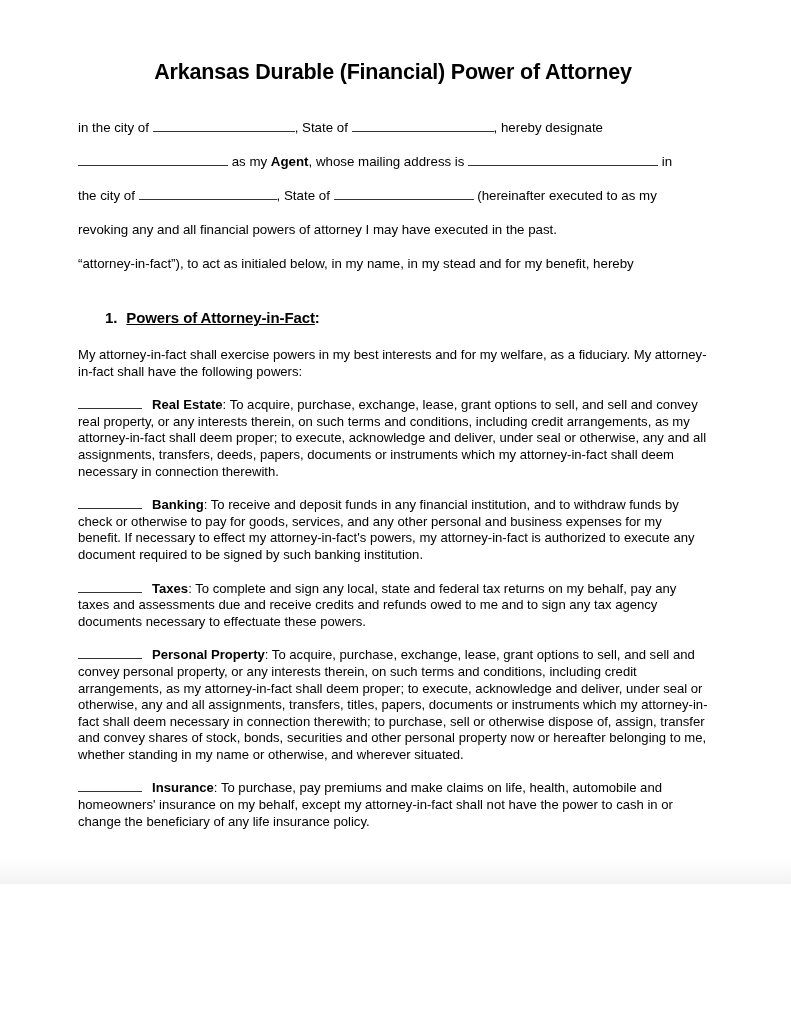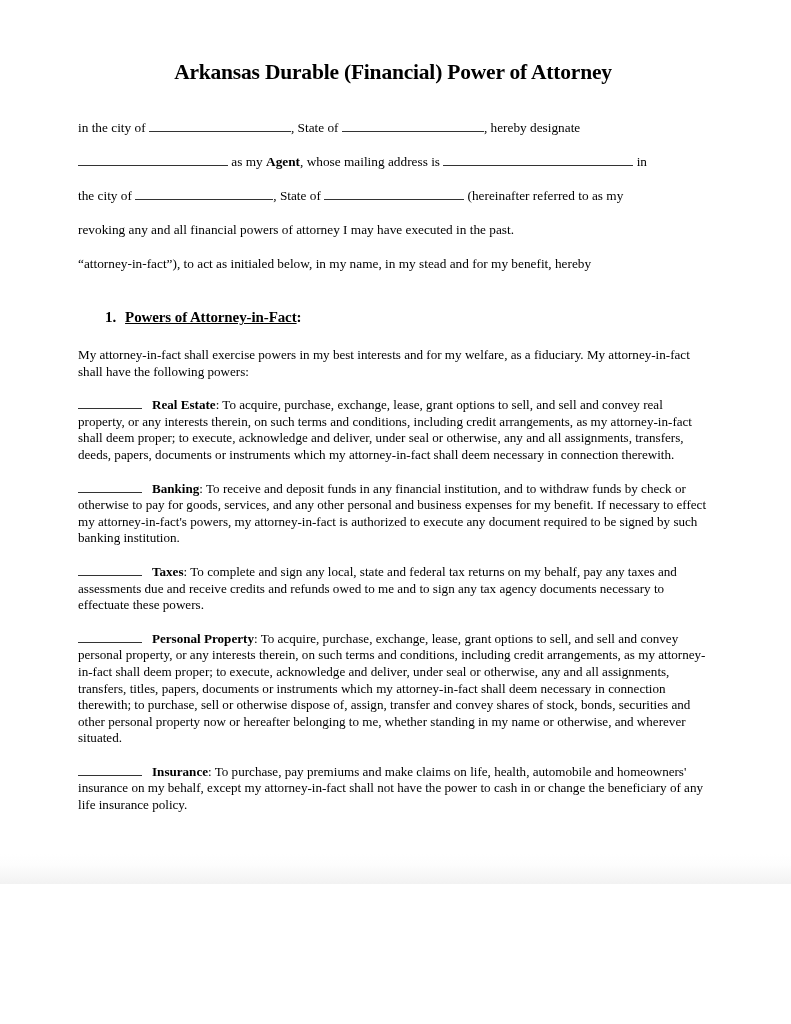--- a/index.html
+++ b/index.html
@@ -12,21 +12,20 @@
     font-family: "Liberation Sans", sans-serif;
     color: #000000;
   }
   .page {
     position: relative;
     width: 791px;
     height: 884px;
     background: #ffffff;
     overflow: hidden;
     box-sizing: border-box;
-    font-family: Liberation Serif, serif;
   }
   .page-bottom-fade {
     position: absolute;
     left: 0;
     right: 0;
     bottom: 0;
     height: 30px;
     background: linear-gradient(to bottom, #ffffff 0%, #fdfdfd 35%, #f2f2f2 100%);
     pointer-events: none;
   }
@@ -169,21 +168,21 @@
 
     <h1 class="doc-title">Arkansas Durable (Financial) Power of Attorney</h1>
 
     <div class="intro">
 
 
       <div class="ln"><span>in the city of </span><span class="field f-city"></span><span>, State of </span><span class="field f-state"></span><span>, hereby designate</span></div>
 
       <div class="ln"><span class="field f-agent"></span><span> as my </span><b>Agent</b><span>, whose mailing address is </span><span class="field f-agentaddr"></span><span> in</span></div>
 
-      <div class="ln"><span>the city of </span><span class="field f-city2"></span><span>, State of </span><span class="field f-state2"></span><span> (hereinafter referred to as my</span></div>
+      <div class="ln"><span>the city of </span><span class="field f-city2"></span><span>, State of </span><span class="field f-state2"></span><span> (hereinafter executed to as my</span></div>
 
       <div class="ln">revoking any and all financial powers of attorney I may have executed in the past.</div>
 
       <div class="ln">“attorney-in-fact”), to act as initialed below, in my name, in my stead and for my benefit, hereby</div>
 
     </div>
 
     <div class="section-heading"><span class="num">1.</span><span class="u">Powers of Attorney-in-Fact</span><span>:</span></div>
 
     <p class="body-p lead-p">My attorney-in-fact shall exercise powers in my best interests and for my welfare, as a fiduciary. My attorney-in-fact shall have the following powers:</p>

